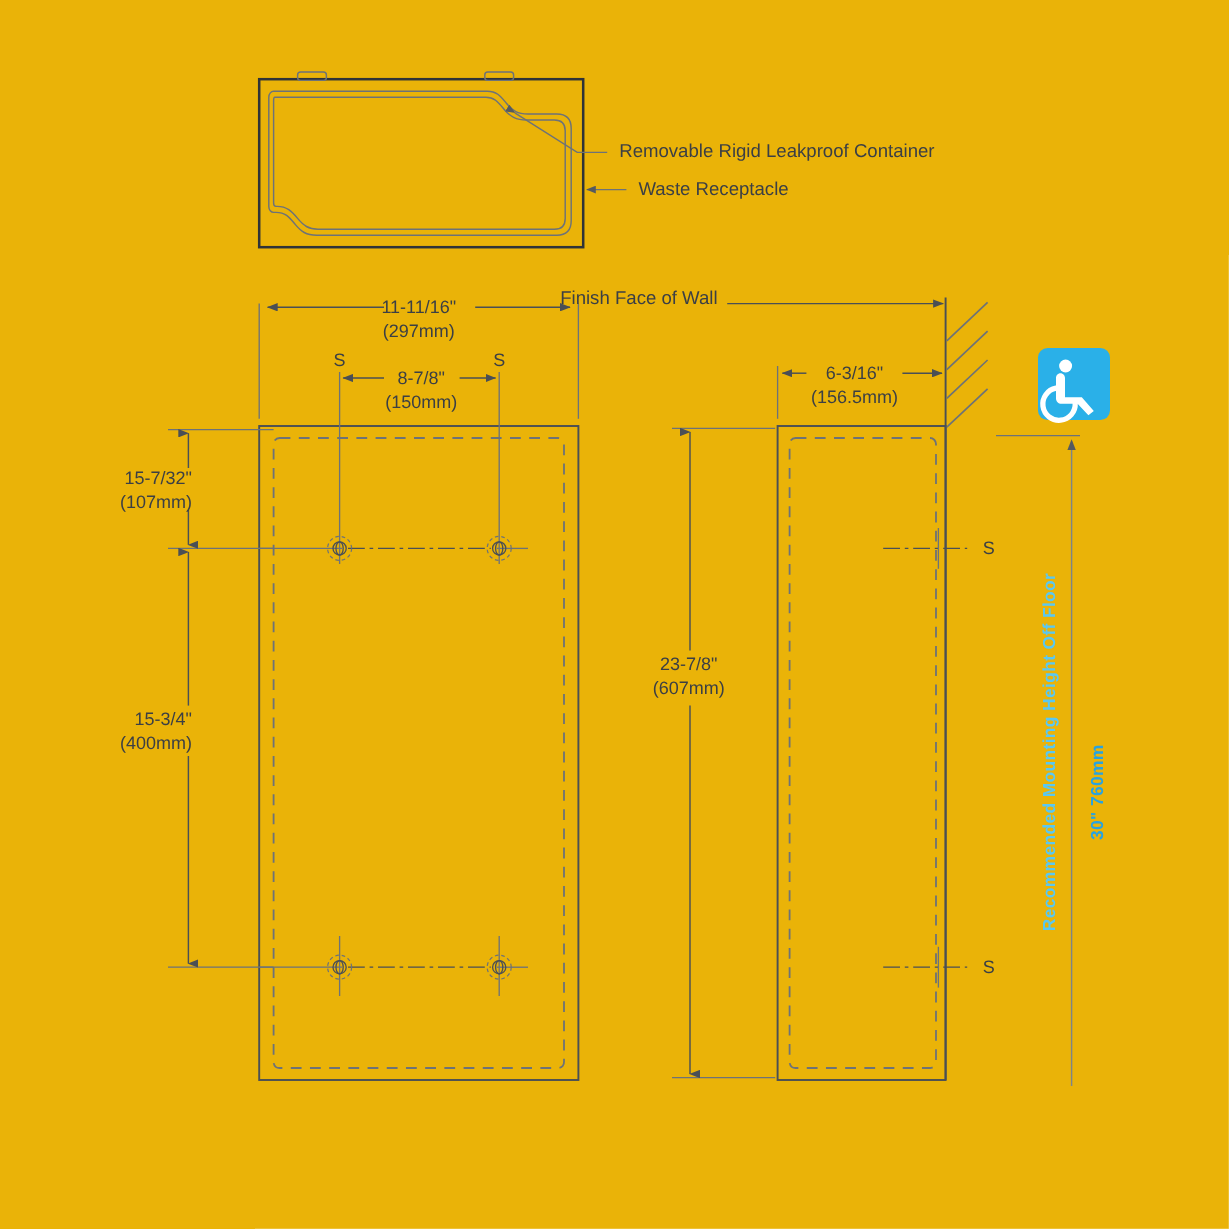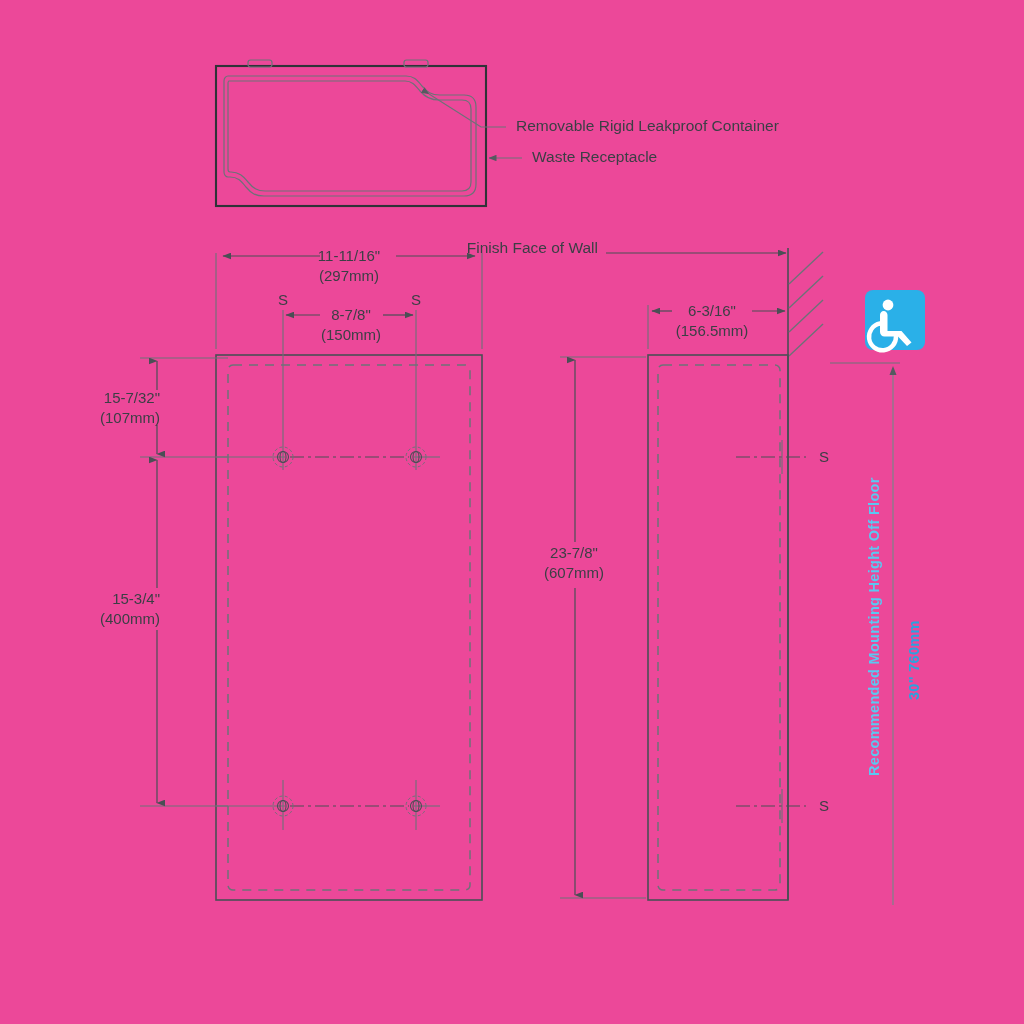--- a/index.html
+++ b/index.html
@@ -1,18 +1,18 @@
 <!DOCTYPE html>
 <html><head>
 <meta charset="utf-8">
 <style>
   html,body{margin:0;padding:0;background:#ffffff;}
   body{width:1024px;height:1024px;overflow:hidden;
        font-family:"Liberation Sans",sans-serif;}
-  #sheet{position:relative;width:1024px;height:1024px;background:#ec4899;}
+  #sheet{position:relative;width:1024px;height:1024px;background:#eab308;}
   svg#drawing{position:absolute;left:0;top:0;width:1024px;height:1024px;display:block;}
   .dimtext{font-family:"Liberation Sans",sans-serif;font-size:15px;fill:#3b3f45;}
   .calltext{font-family:"Liberation Sans",sans-serif;font-size:15.5px;fill:#3b3f45;}
   .smark{font-family:"Liberation Sans",sans-serif;font-size:15px;fill:#3b3f45;}
   .bluetext{font-family:"Liberation Sans",sans-serif;font-size:14.5px;font-weight:bold;fill:#5ac8f2;letter-spacing:.3px;}
   .bluetext2{font-family:"Liberation Sans",sans-serif;font-size:14.5px;font-weight:bold;fill:#29a3e0;letter-spacing:.3px;}
   .obj{fill:none;stroke:#4a4f55;stroke-width:1.6;}
   .objthin{fill:none;stroke:#6d7278;stroke-width:1.2;}
   .objdark{fill:none;stroke:#2f3338;stroke-width:2.1;}
   .hidden{fill:none;stroke:#6d7278;stroke-width:1.5;stroke-dasharray:9 7;}

